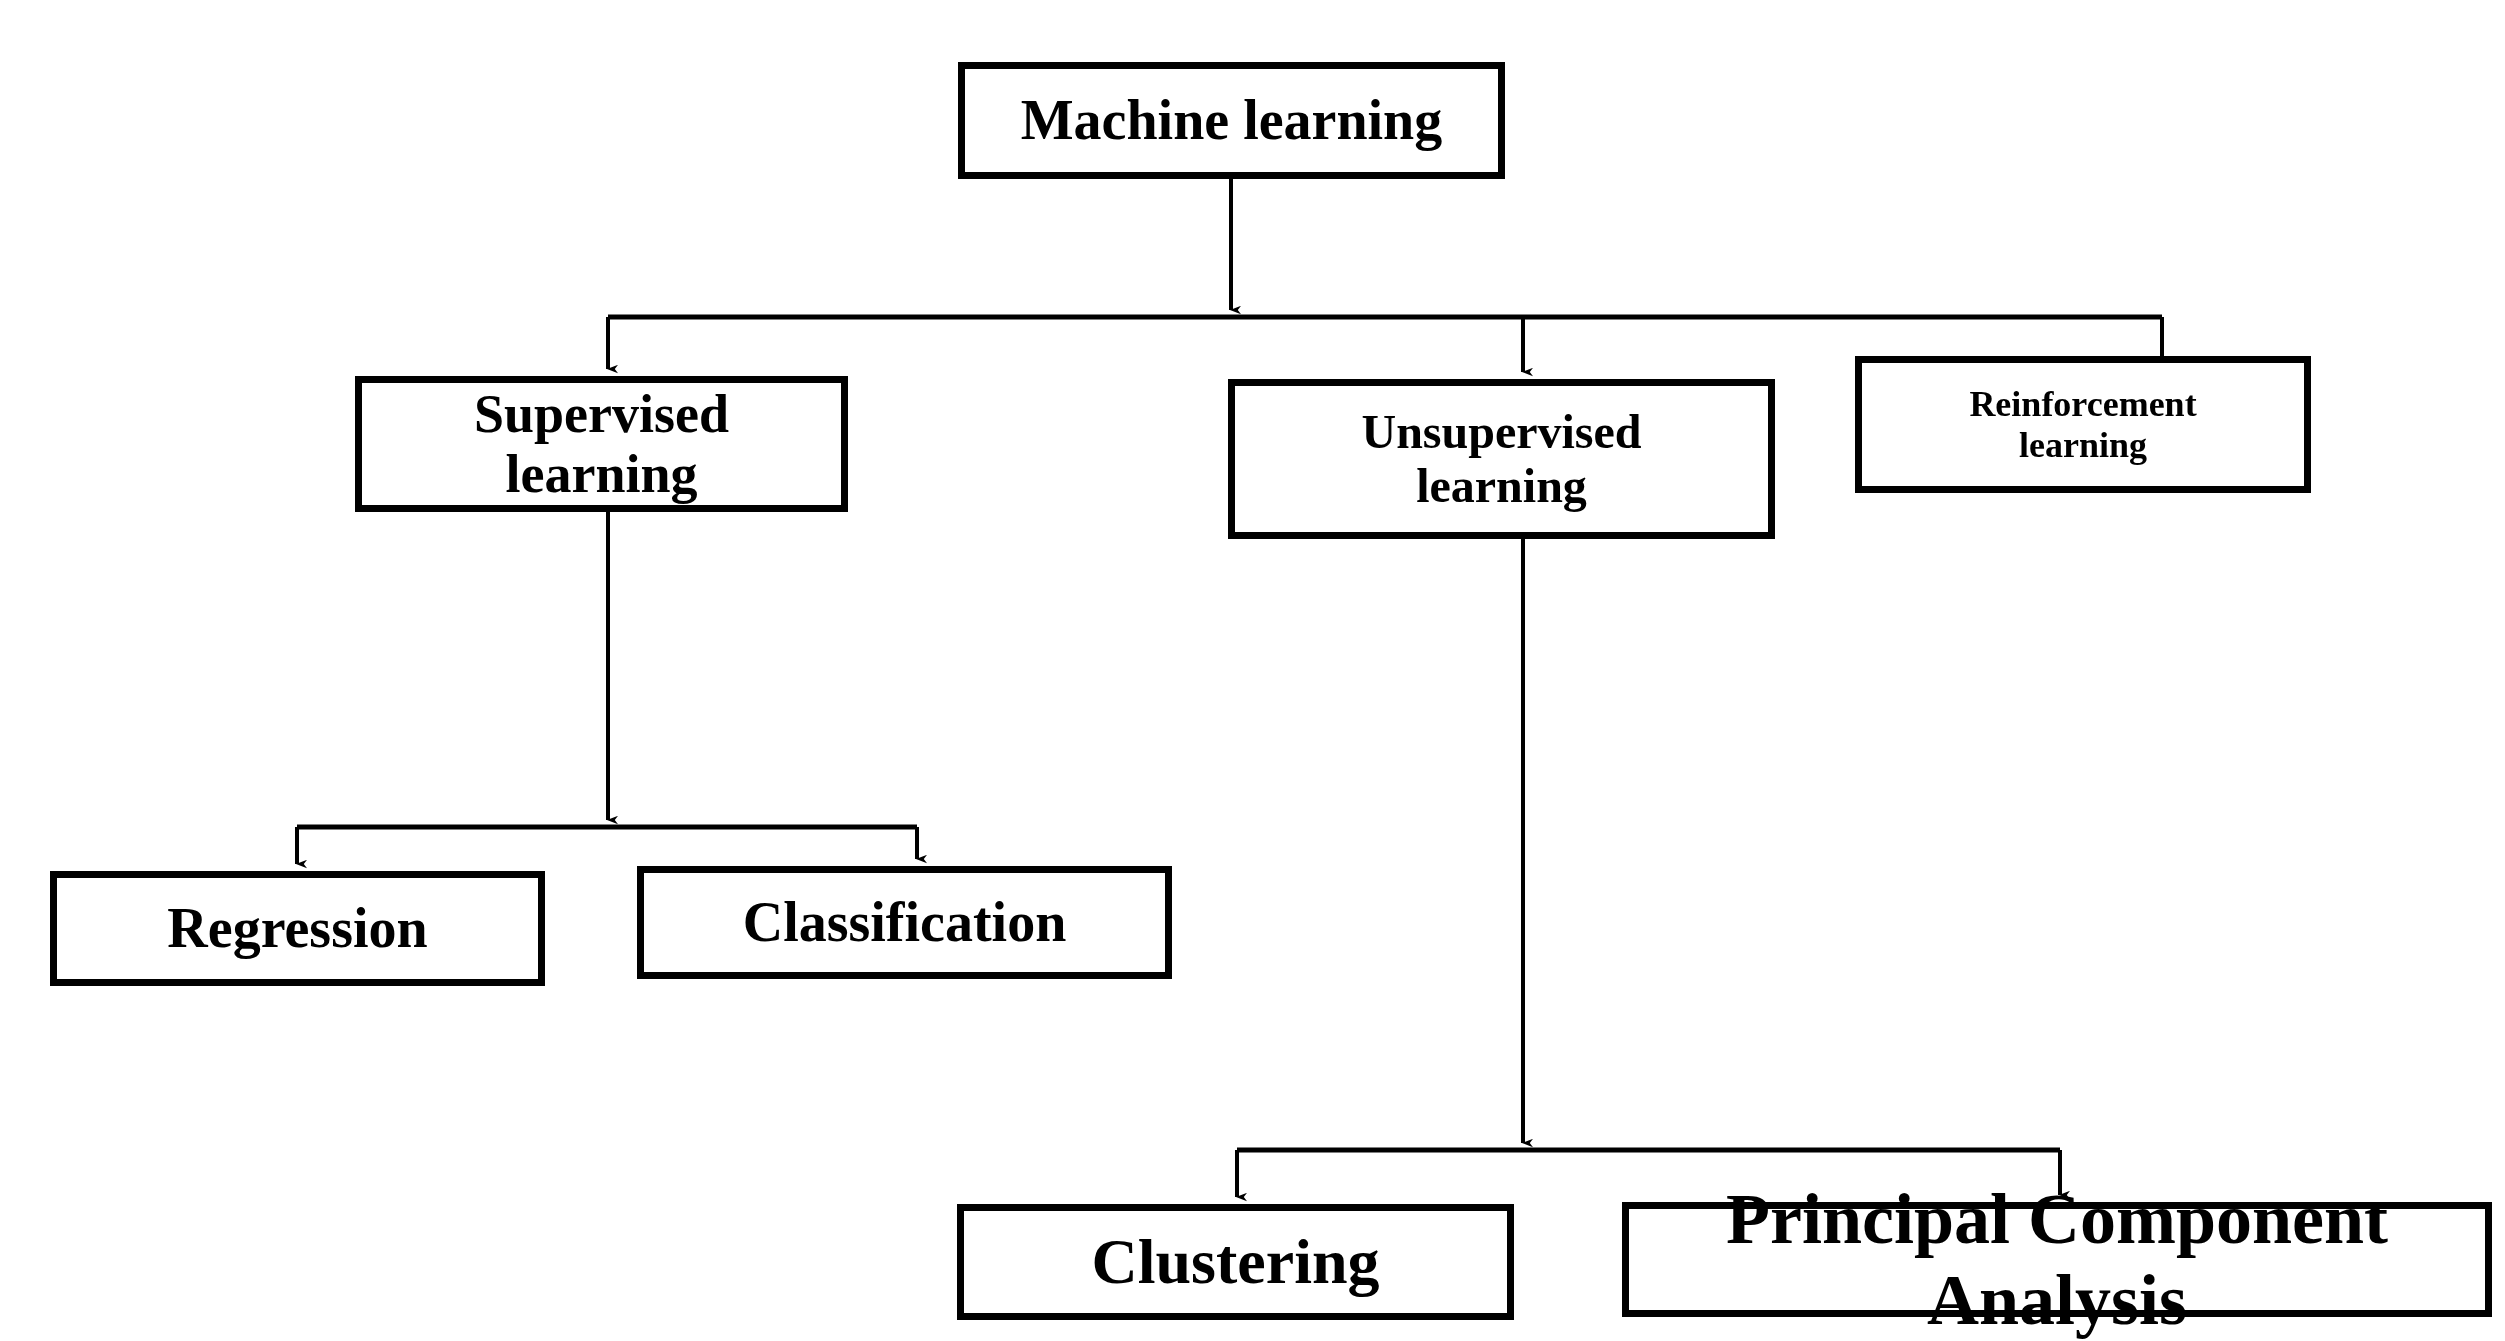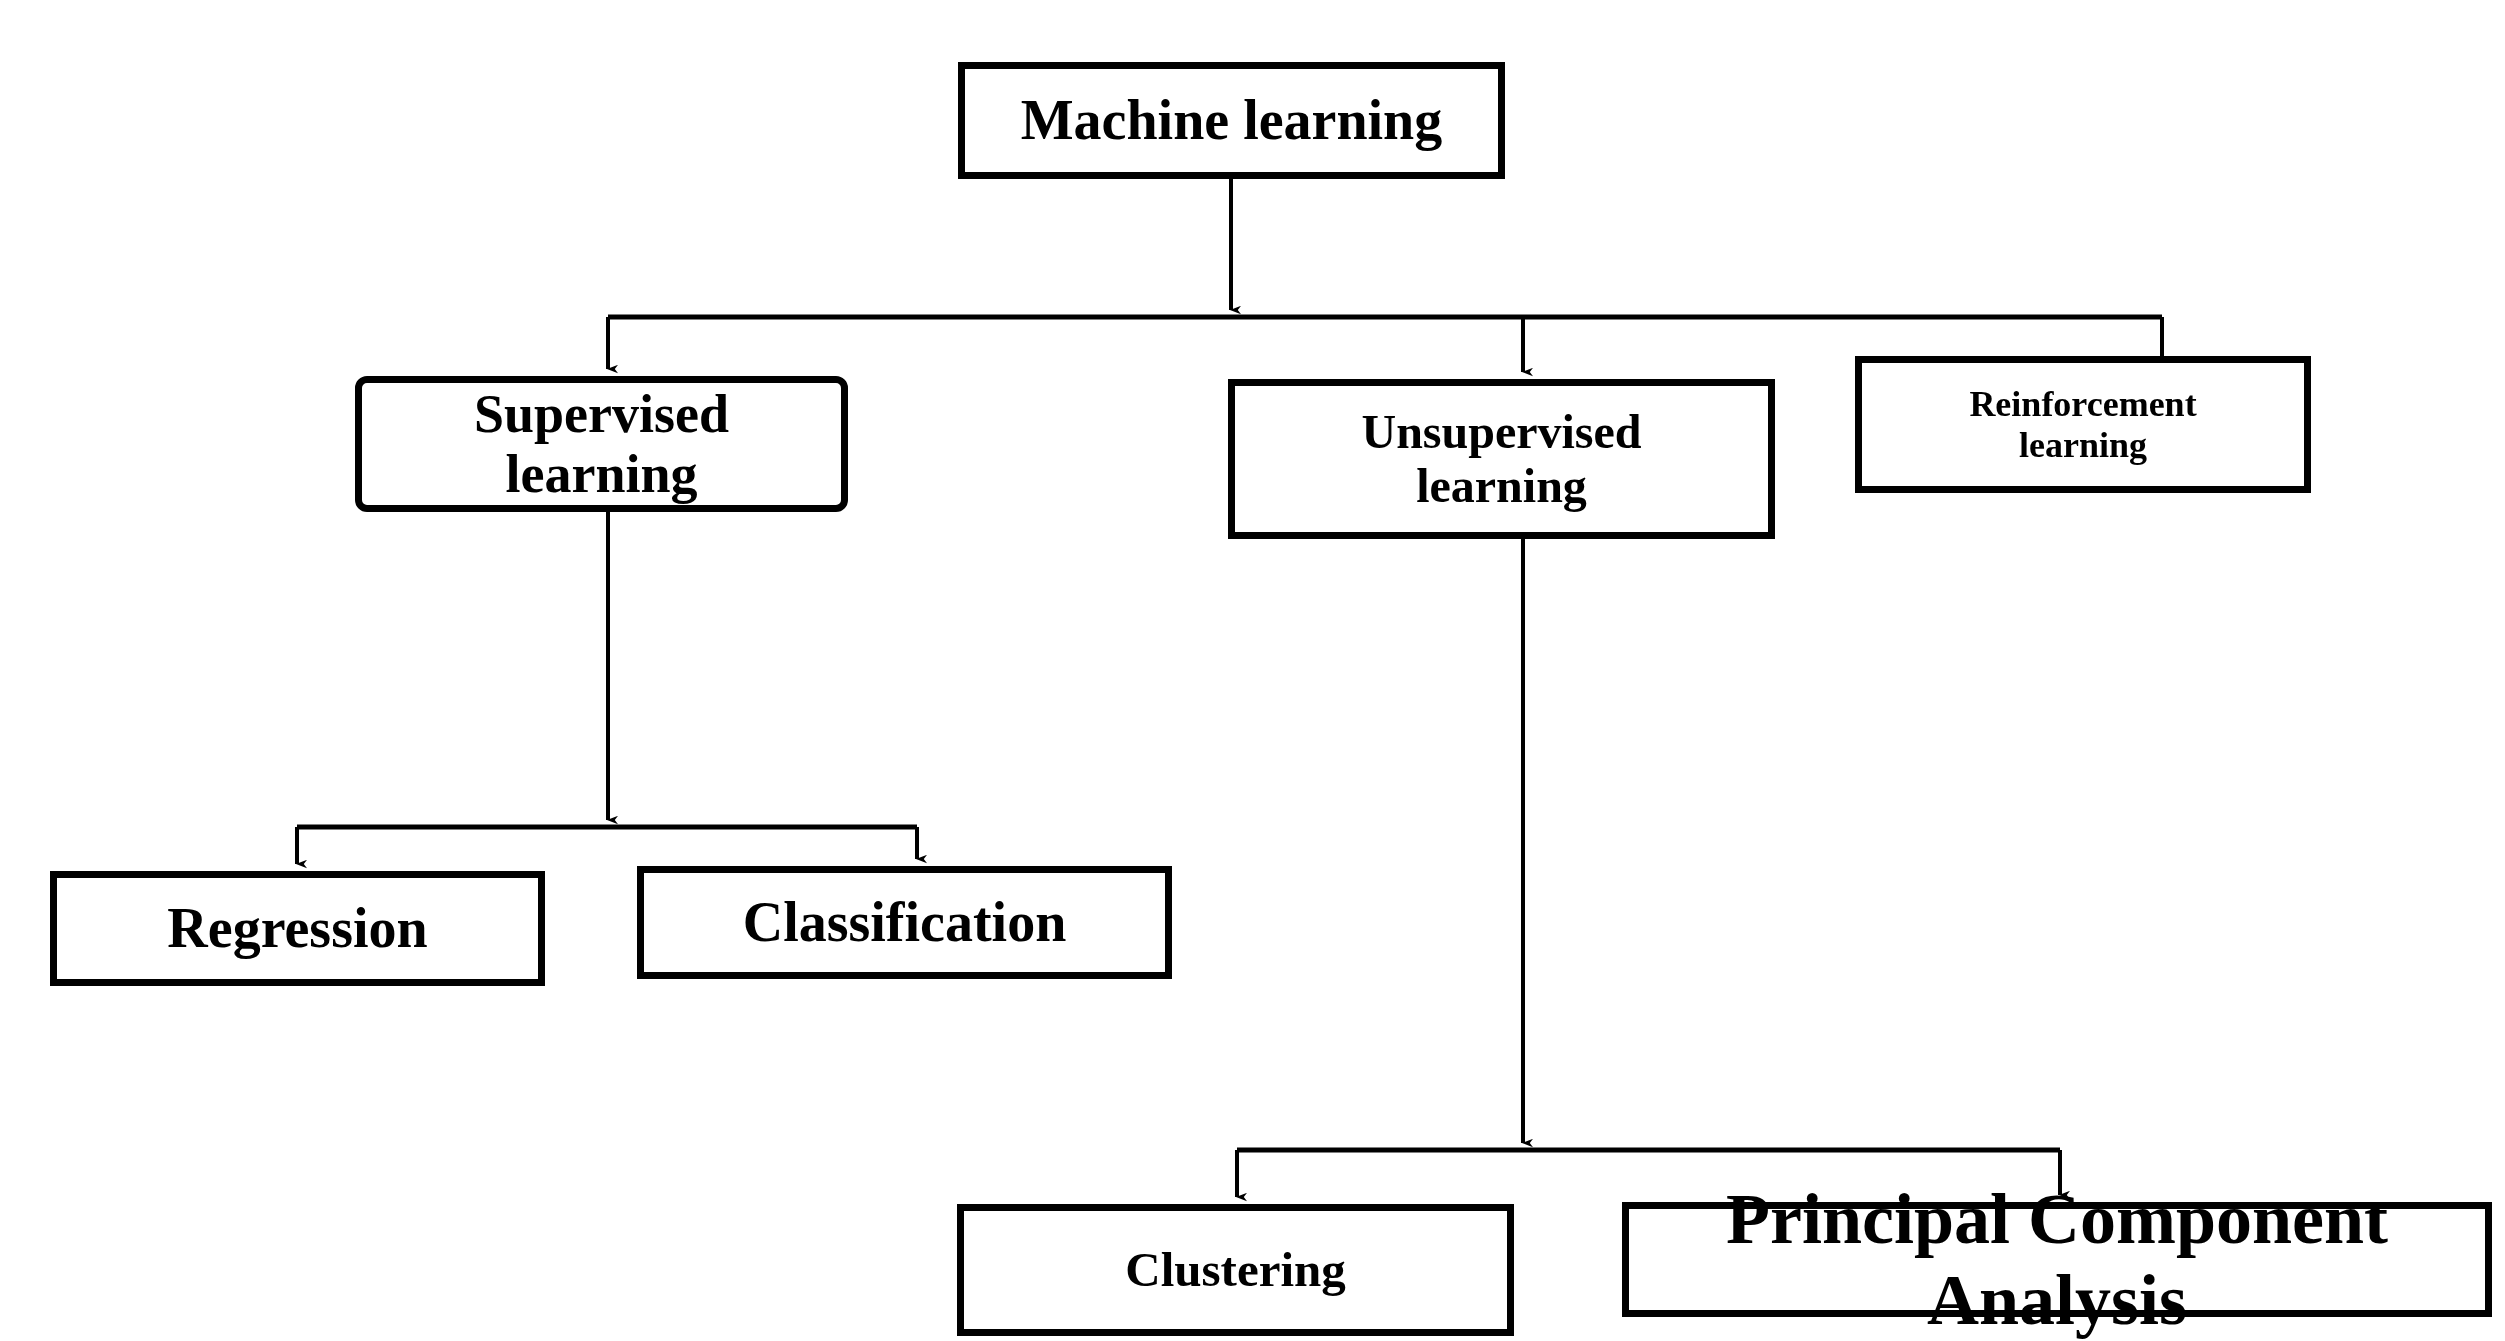--- a/index.html
+++ b/index.html
@@ -31,26 +31,26 @@
     line-height: 1.12;
     z-index: 3;
   }
   .node .label {
     display: block;
     padding: 0 6px;
     white-space: pre-line;
   }
   
   #node-root          { left: 958px;  top: 38px;   width: 547px; height: 117px; font-size: 56px; }
-  #node-supervised    { left: 355px;  top: 352px;  width: 493px; height: 136px; font-size: 54px; border-radius: 12px; }
+  #node-supervised    { left: 355px;  top: 352px;  width: 493px; height: 136px; font-size: 54px; }
   #node-unsupervised  { left: 1228px; top: 355px;  width: 547px; height: 160px; font-size: 48px; text-align: center; }
   #node-reinforcement { left: 1855px; top: 332px;  width: 456px; height: 137px; font-size: 36px; }
   #node-regression    { left: 50px;   top: 847px;  width: 495px; height: 115px; font-size: 56px; }
   #node-classification{ left: 637px;  top: 842px;  width: 535px; height: 113px; font-size: 56px; text-align: center; }
-  #node-clustering    { left: 957px;  top: 1180px; width: 557px; height: 132px; font-size: 49px; align-items: center; }
+  #node-clustering    { left: 957px;  top: 1180px; width: 557px; height: 116px; font-size: 64px; align-items: center; }
   #node-pca           { left: 1622px; top: 1178px; width: 870px; height: 115px; font-size: 72px; }
 
   #edges {
     position: absolute;
     left: 0;
     top: 0;
     width: 2505px;
     height: 1341px;
     z-index: 1;
   }

